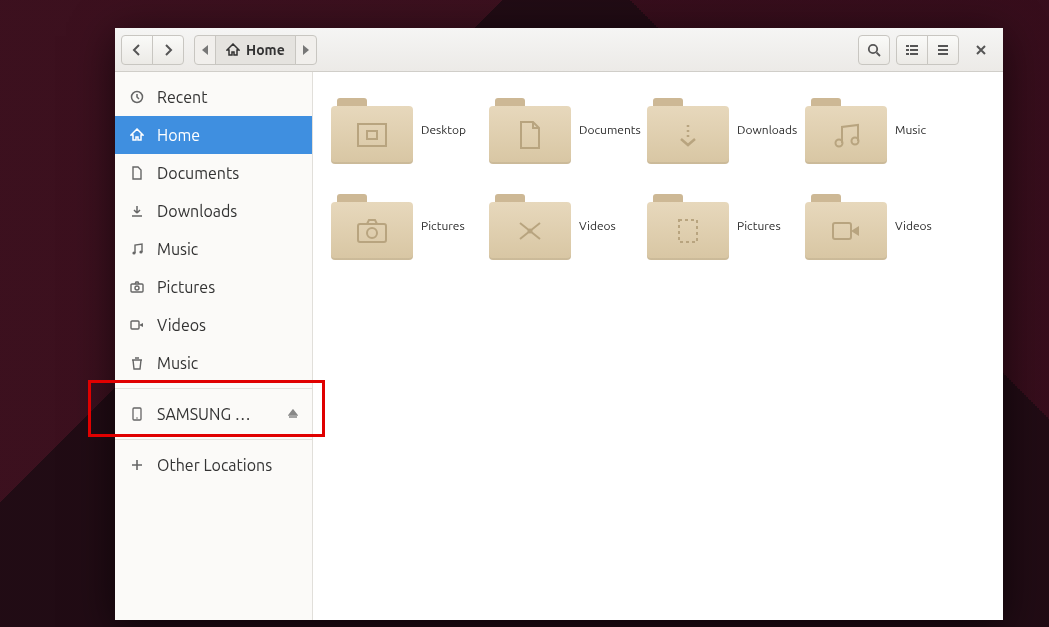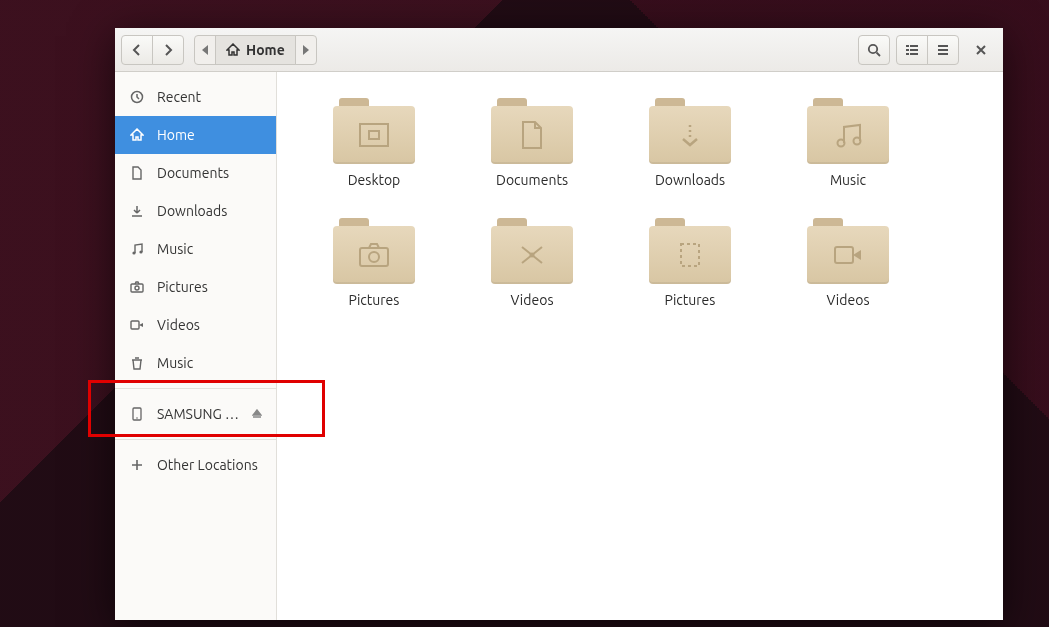--- a/index.html
+++ b/index.html
@@ -78,25 +78,25 @@
 
   .spacer { flex: 1; }
 
   .body {
     flex: 1;
     display: flex;
     min-height: 0;
   }
 
   .sidebar {
-    width: 162px;
+    width: 198px;
     border-right: 1px solid #e1dfda;
     background: #fbfaf8;
     padding-top: 6px;
-    font-size: 14px;
+    font-size: 16px;
     color: #333;
     display: flex;
     flex-direction: column;
   }
   .side-item {
     height: 38px;
     display: flex; align-items: center;
     padding: 0 14px;
     gap: 12px;
     cursor: pointer;
@@ -130,24 +130,24 @@
     padding: 22px 18px;
     overflow: auto;
   }
   .grid {
     display: grid;
     grid-template-columns: repeat(4, 158px);
     column-gap: 0;
     row-gap: 26px;
   }
   .folder {
-    display: flex; flex-direction: column; align-items: center;
+    display: flex; align-items: center;
     gap: 8px;
     cursor: pointer;
-    font-size: 14px;
+    font-size: 12px;
     color: #2b2b2b;
   }
 
   
   .ficon {
     width: 82px; height: 70px; position: relative;
   }
   .ftab {
     position:absolute; left:6px; top:4px;
     width:30px; height:12px;

